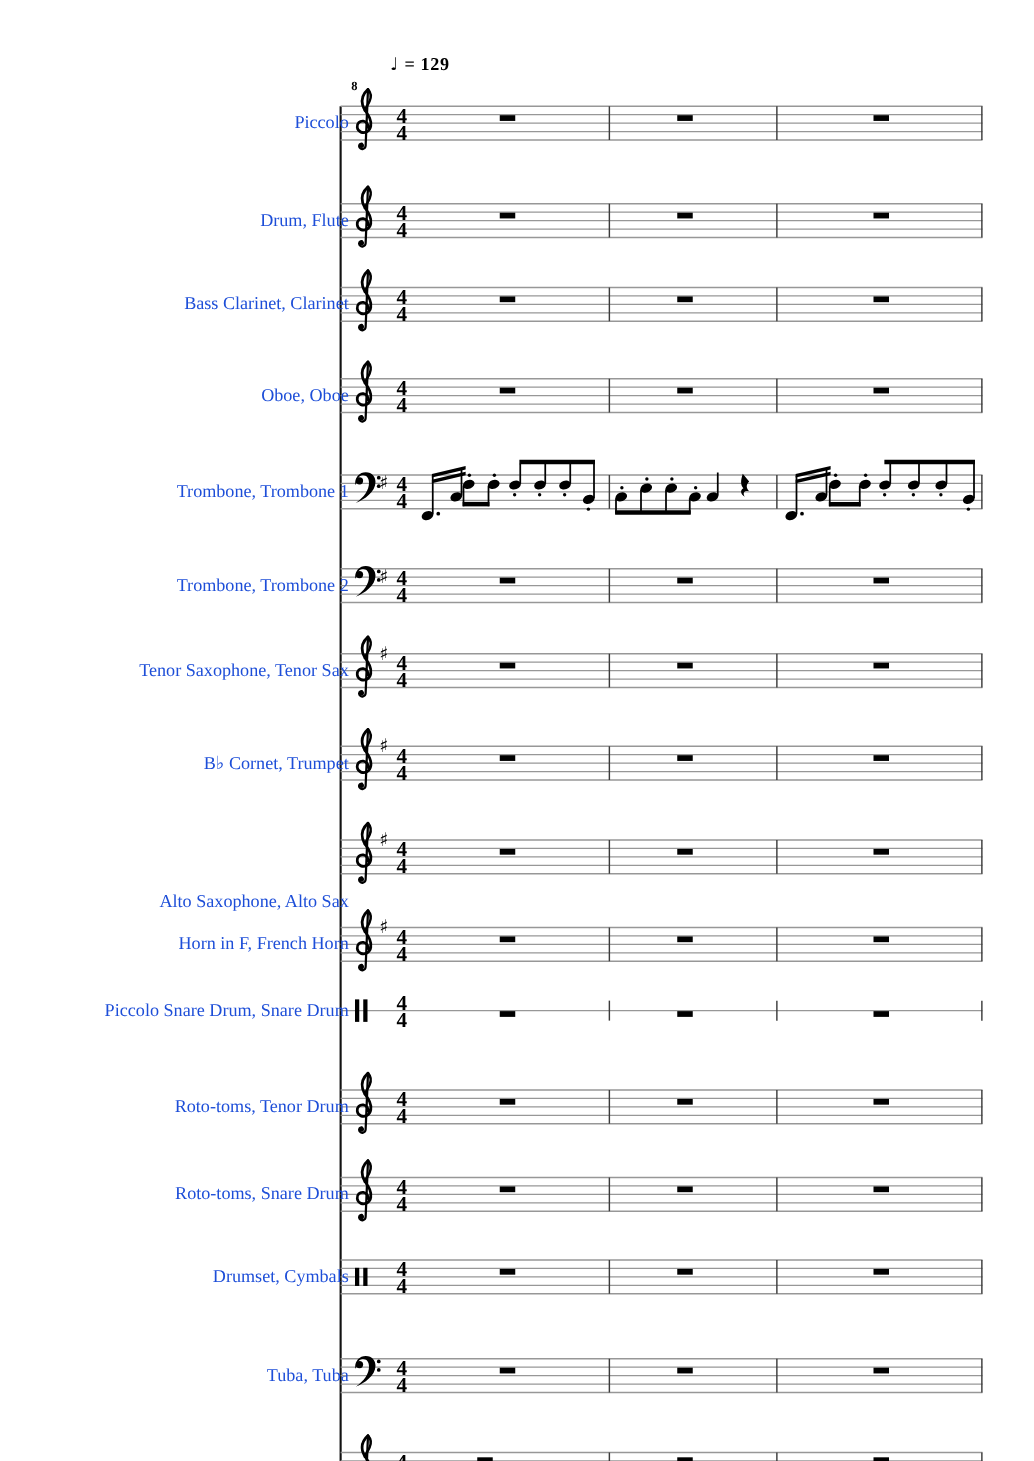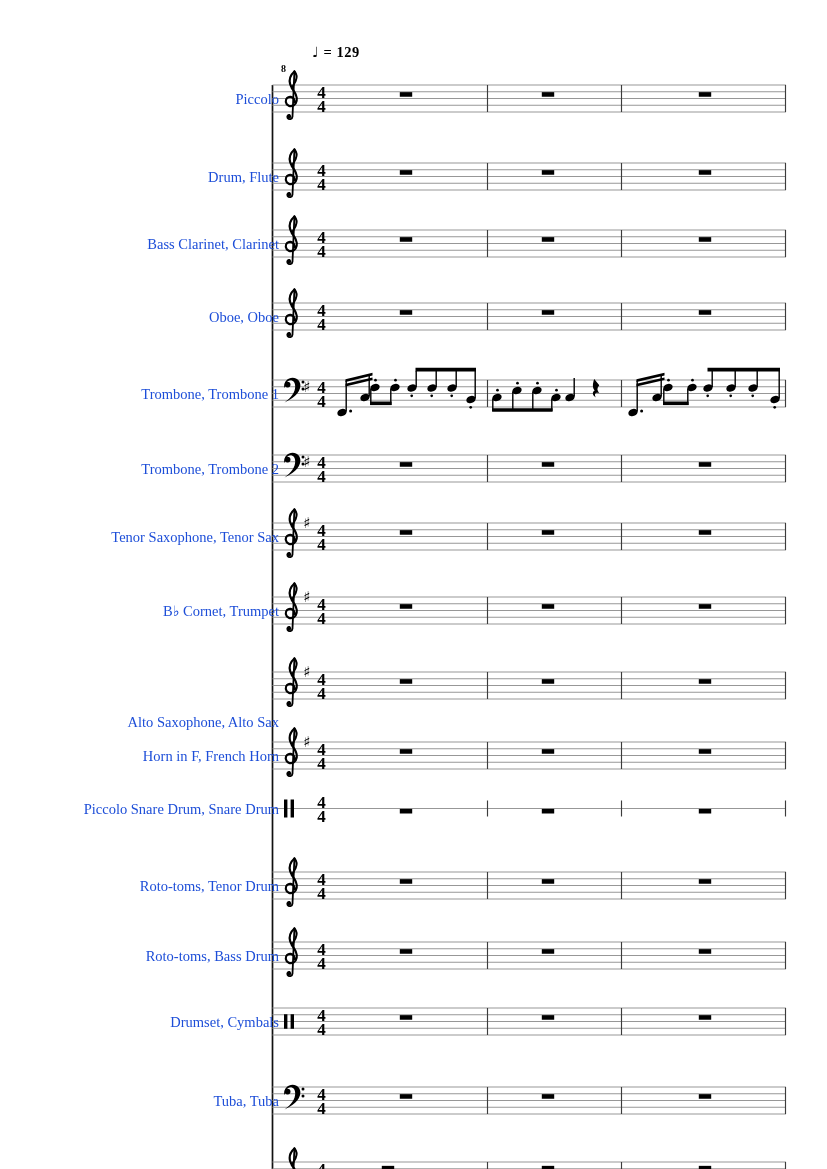--- a/index.html
+++ b/index.html
@@ -418,17 +418,17 @@
       <div class="staff-label" style="top: 243.5px;">Bass Clarinet, Clarinet</div>
       <div class="staff-label" style="top: 316.5px;">Oboe, Oboe</div>
       <div class="staff-label" style="top: 393.5px;">Trombone, Trombone 1</div>
       <div class="staff-label" style="top: 468.5px; margin-left: 21px;">Trombone, Trombone 2</div>
       <div class="staff-label" style="top: 536.5px;">Tenor Saxophone, Tenor Sax</div>
       <div class="staff-label" style="top: 610.5px; text-align: center;">B♭ Cornet, Trumpet</div>
       <div class="staff-label" style="top: 685.5px; margin-top: 36px;">Alto Saxophone, Alto Sax</div>
       <div class="staff-label" style="top: 755.5px;">Horn in F, French Horn</div>
       <div class="staff-label" style="top: 808.5px;">Piccolo Snare Drum, Snare Drum</div>
       <div class="staff-label" style="top: 885.5px;">Roto-toms, Tenor Drum</div>
-      <div class="staff-label" style="top: 955.5px;">Roto-toms, Bass Drum</div>
+      <div class="staff-label" style="top: 955.5px;">Roto-toms, Snare Drum</div>
       <div class="staff-label" style="top: 1021.5px;">Drumset, Cymbals</div>
       <div class="staff-label" style="top: 1100.5px;">Tuba, Tuba</div>
     </div>
 </div>
 
 </body></html>

